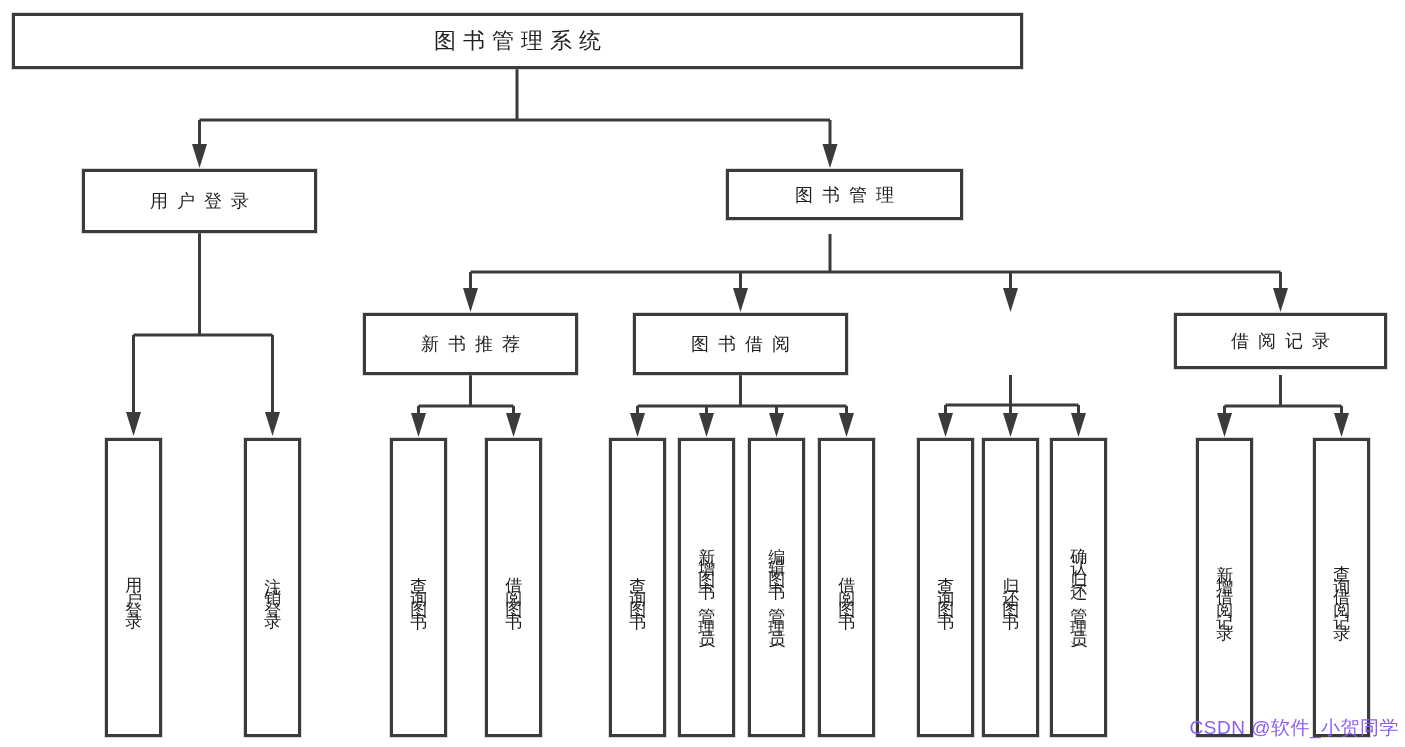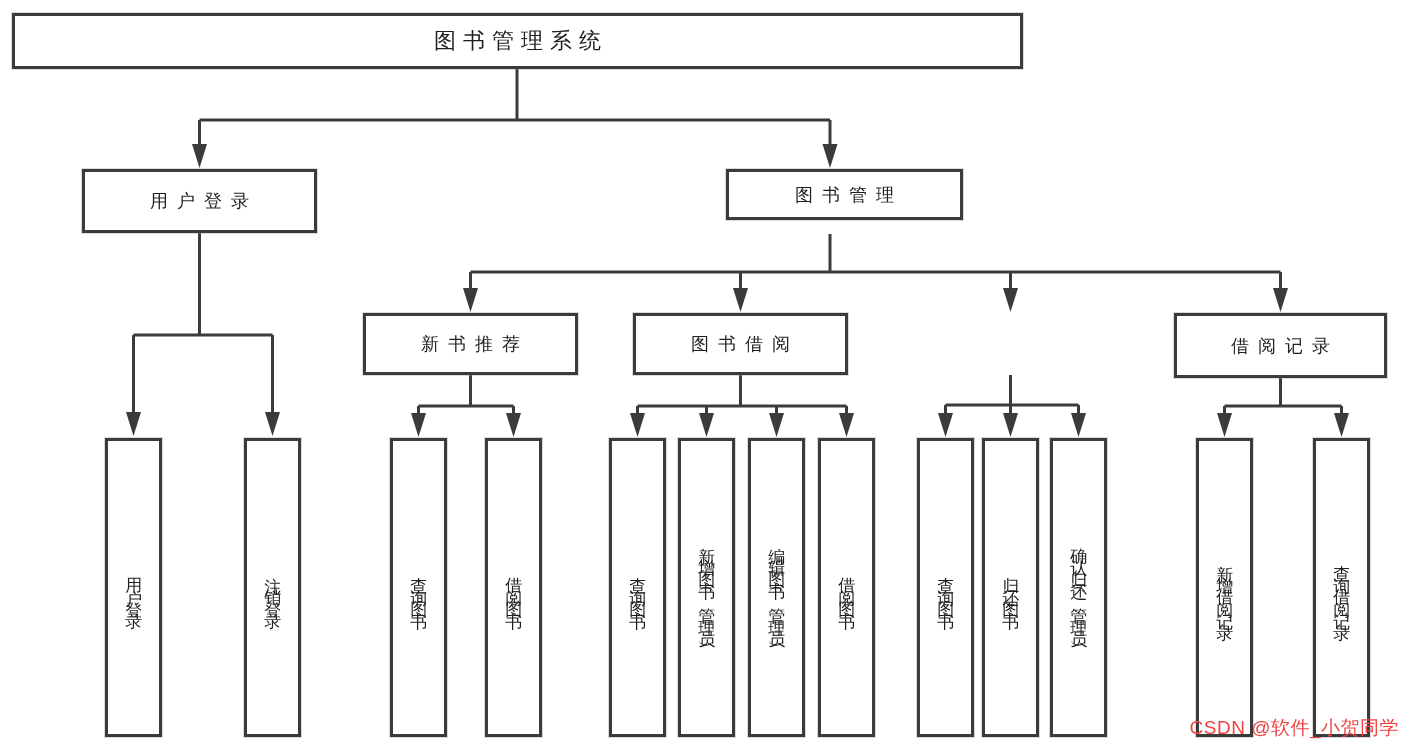--- a/index.html
+++ b/index.html
@@ -40,21 +40,21 @@
     text-orientation: mixed;
     font-size: 17px;
     letter-spacing: 12px;
     line-height: 1.15;
   }
   .watermark {
     position: absolute;
     right: 6px;
     bottom: 6px;
     font-size: 19px;
-    color: #ef4444;
+    color: #8b5cf6;
     letter-spacing: 0.5px;
     z-index: 5;
   }
 </style>
 </head>
 <body>
 
 <div class="canvas">
 
   <svg class="connectors" viewBox="0 0 1405 747" xmlns="http://www.w3.org/2000/svg">
@@ -130,21 +130,21 @@
     </g>
   </svg>
 
   <div class="node node-h node-root" style="left:12px; top:13px; width:1011px; height:56px;">图书管理系统</div>
 
   <div class="node node-h" style="left:82px; top:169px; width:235px; height:64px;">用户登录</div>
   <div class="node node-h" style="left:712px; top:169px; width:237px; height:51px;margin-left:14px;">图书管理</div>
 
   <div class="node node-h" style="left:633px; top:313px; width:215px; height:62px;">图书借阅</div>
   <div class="node node-h" style="left:363px; top:313px; width:215px; height:62px;">新书推荐</div>
-  <div class="node node-h" style="left:1174px; top:313px; width:213px; height:65px;">借阅记录</div>
+  <div class="node node-h" style="left:1174px; top:313px; width:213px; height:56px;">借阅记录</div>
 
   <div class="node node-v" style="left:105px; top:438px; width:57px; height:299px;">
     <span class="vtext">用户登录</span>
   </div>
   <div class="node node-v" style="left:244px; top:438px; width:57px; height:299px;">
     <span class="vtext">注销登录</span>
   </div>
 
   <div class="node node-v" style="left:390px; top:438px; width:57px; height:299px;">
     <span class="vtext">查询图书</span>

